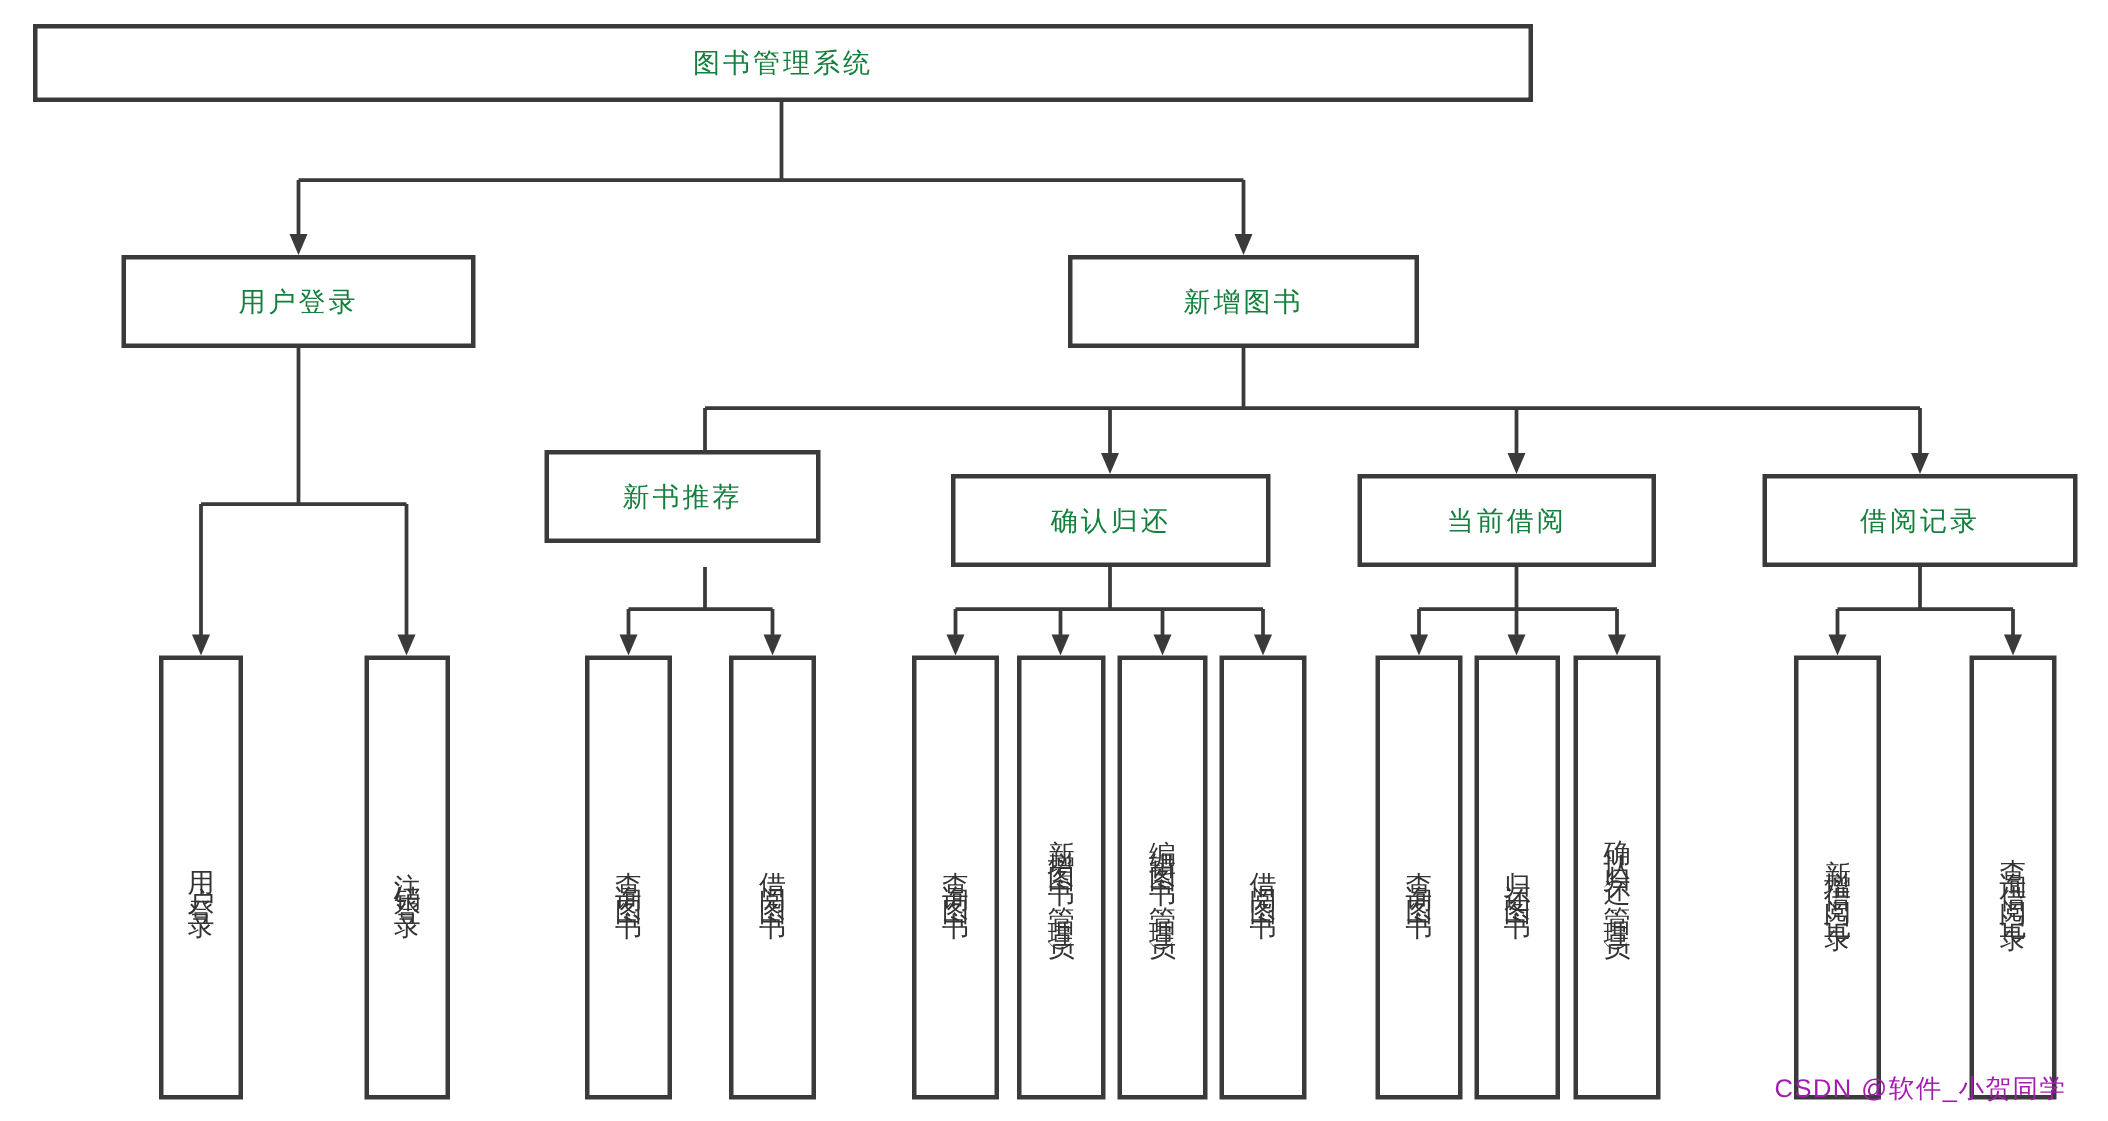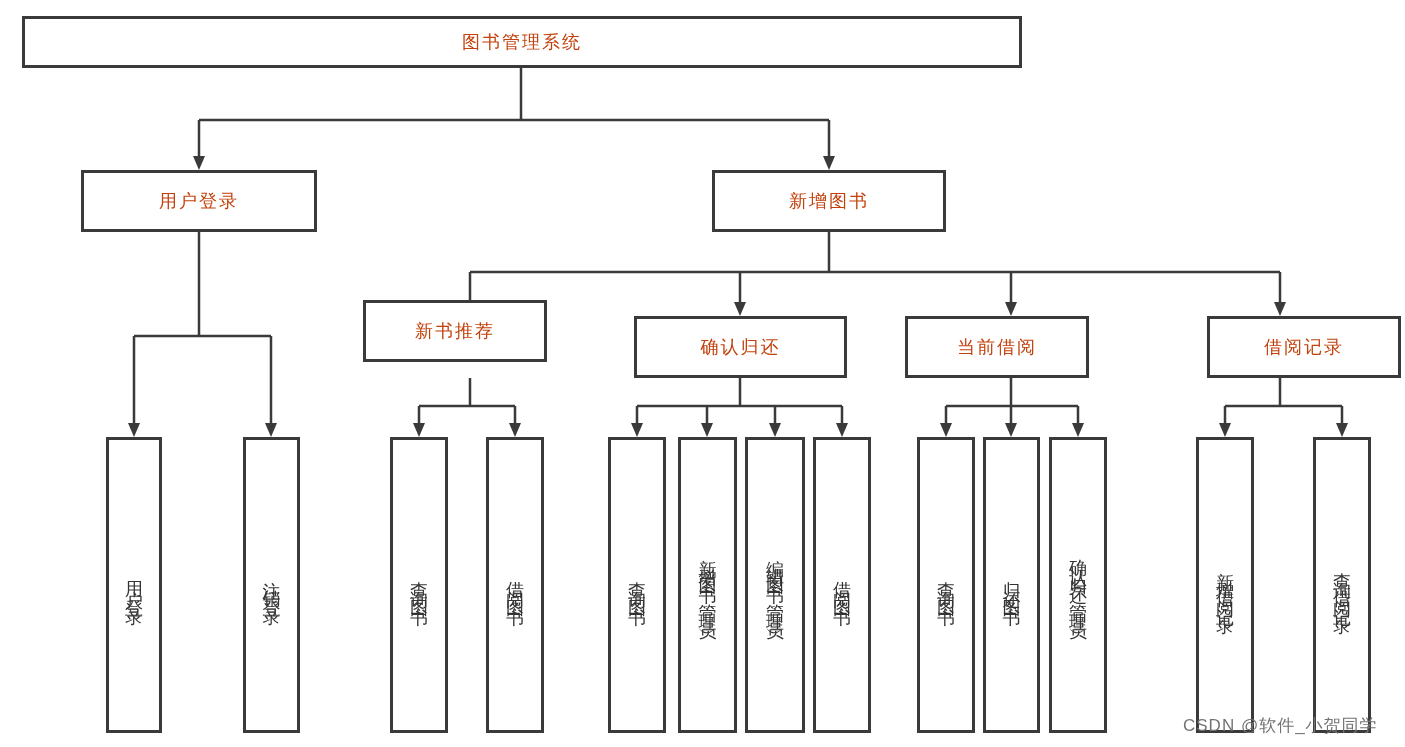--- a/index.html
+++ b/index.html
@@ -24,39 +24,39 @@
     background: #ffffff;
     border: 3px solid #3a3a3a;
     display: flex;
     align-items: center;
     justify-content: center;
     z-index: 2;
   }
   .node .hlabel {
     font-size: 18px;
     letter-spacing: 2px;
-    color: #c2410c;
+    color: #15803d;
     white-space: nowrap;
   }
   .leaf .vlabel {
     writing-mode: vertical-rl;
     text-orientation: mixed;
     font-size: 18px;
     line-height: 1;
     letter-spacing: 9px;
     color: #333333;
     white-space: nowrap;
   }
   #watermark {
     position: absolute;
     left: 1183px;
     top: 714px;
     font-size: 17px;
     letter-spacing: 1px;
-    color: #737373;
+    color: #a21caf;
     z-index: 5;
     white-space: nowrap;
   }
 </style>
 </head>
 <body>
 
 <div id="stage">
 
   <svg id="connectors" viewBox="0 0 1405 747" xmlns="http://www.w3.org/2000/svg">
@@ -100,24 +100,24 @@
   <div class="node" style="left:712px; top:170px; width:234px; height:62px;">
     <span class="hlabel">新增图书</span>
   </div>
 
   <div class="node" style="left:363px; top:300px; width:184px; height:62px;">
     <span class="hlabel">新书推荐</span>
   </div>
   <div class="node" style="left:634px; top:316px; width:213px; height:62px;">
     <span class="hlabel">确认归还</span>
   </div>
-  <div class="node" style="left:905px; top:316px; width:184px; height:62px;">
+  <div class="node" style="left:905px; top:316px; width:199px; height:62px;">
     <span class="hlabel">当前借阅</span>
   </div>
-  <div class="node" style="left:1175px; top:316px; width:194px; height:62px;margin-left:32px;">
+  <div class="node" style="left:1175px; top:316px; width:210px; height:62px;">
     <span class="hlabel">借阅记录</span>
   </div>
 
   <div class="node leaf" style="left:106px; top:437px; width:56px; height:296px;">
     <span class="vlabel">用户登录</span>
   </div>
   <div class="node leaf" style="left:243px; top:437px; width:57px; height:296px;">
     <span class="vlabel">注销登录</span>
   </div>
 

